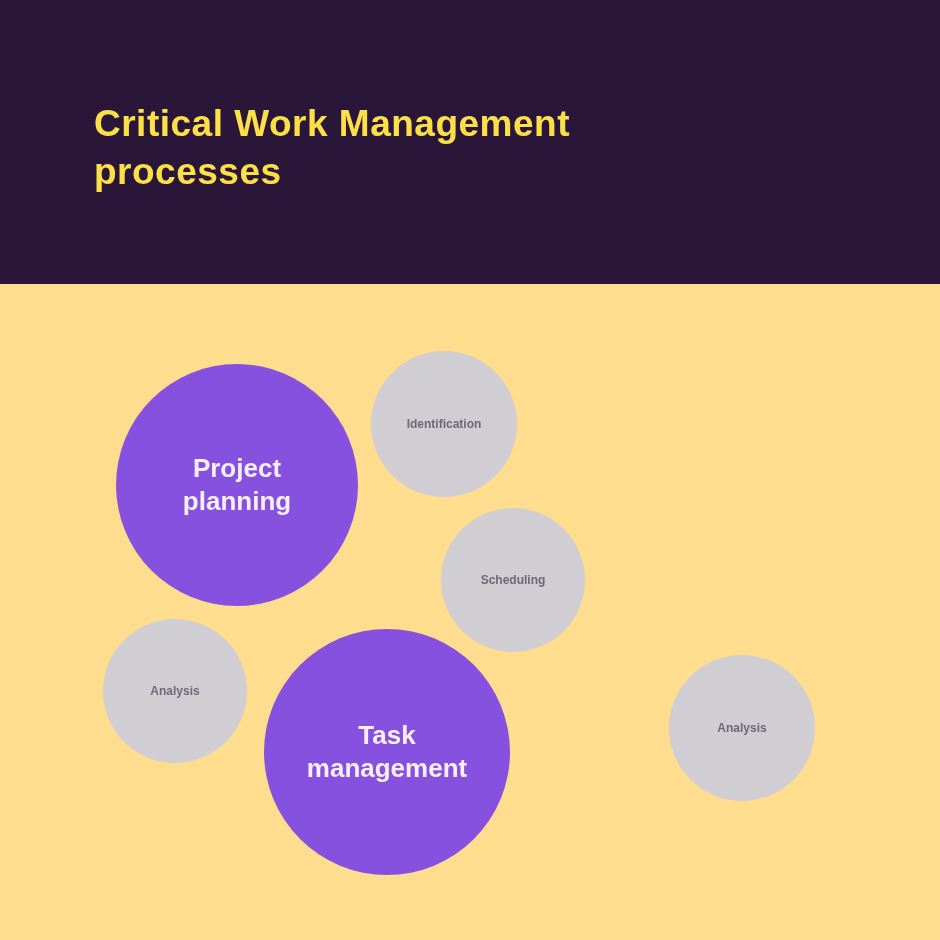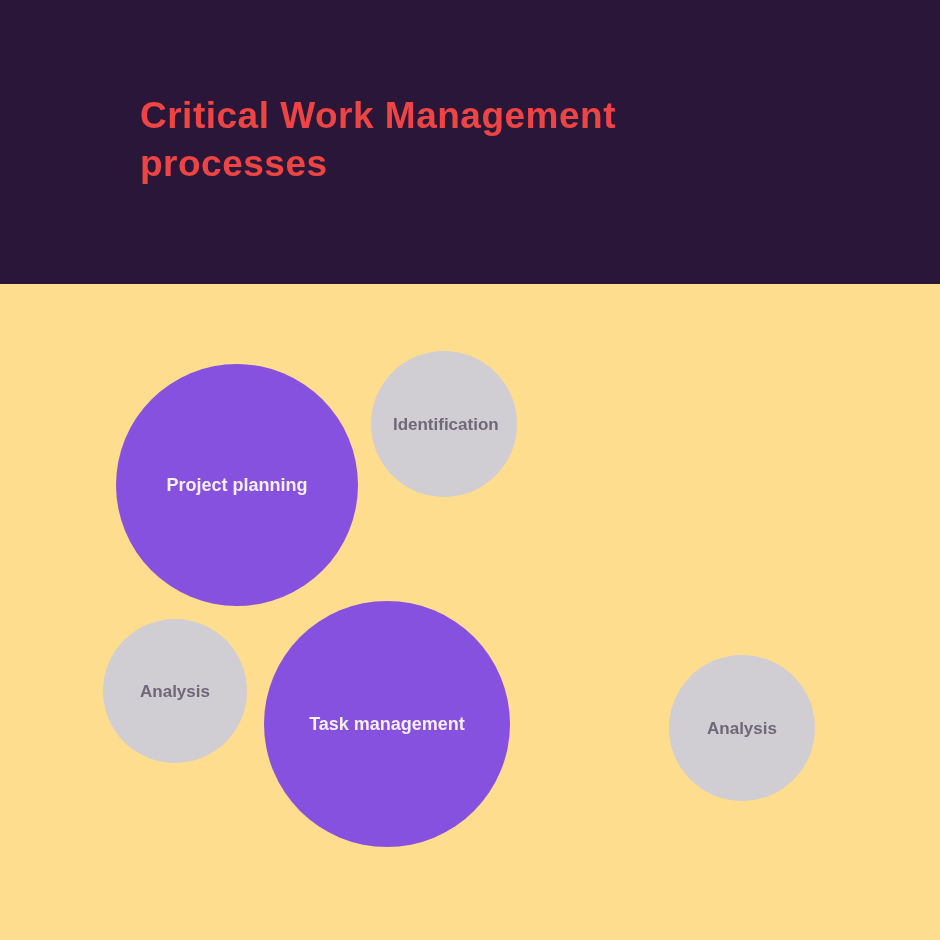--- a/index.html
+++ b/index.html
@@ -17,64 +17,63 @@
   .header {
     position: absolute;
     left: 0; top: 0;
     width: 940px; height: 284px;
     background: #2A1638;
   }
 
   .page-title {
     position: absolute;
     left: 94px;
-    top: 92px;
+    top: 100px;
     width: 620px;
     font-size: 37px;
     line-height: 48px;
     font-weight: bold;
     letter-spacing: 0.5px;
-    color: #ef4444;
-    margin-left: 46px;
+    color: #fde047;
   }
 
   .bubble {
     position: absolute;
     border-radius: 50%;
     display: flex;
     align-items: center;
     justify-content: center;
     text-align: center;
   }
   .bubble.primary   { background: #8751E0; }
   .bubble.secondary { background: #D0CDD3; }
 
   .bubble-label {
     display: block;
     width: 70%;
     font-weight: bold;
   }
   .primary .bubble-label {
     color: #F6EFF5;
-    font-size: 18px;
+    font-size: 26px;
     line-height: 33px;
   }
   .secondary .bubble-label {
     color: #6F6878;
-    font-size: 17px;
+    font-size: 12px;
     line-height: 21px;
   }
 
   
   .b-project-planning  { left: 116px; top: 364px; width: 242px; height: 242px; }
   .b-identification    { left: 371px; top: 351px; width: 146px; height: 146px; }
   .b-resource-planning { left: 598px; top: 396px; width: 242px; height: 242px; }
   .b-scheduling        { left: 441px; top: 508px; width: 144px; height: 144px; }
   .b-execution         { left: 103px; top: 619px; width: 144px; height: 144px; }
-  .b-task-management   { left: 264px; top: 601px; width: 246px; height: 246px; }
+  .b-task-management   { left: 264px; top: 629px; width: 246px; height: 246px; }
   .b-analysis          { left: 669px; top: 655px; width: 146px; height: 146px; }
   .b-followup          { left: 528px; top: 728px; width: 144px; height: 144px; }
 </style>
 </head>
 <body>
 
 <div class="canvas">
 
   <div class="header">
     <h1 class="page-title">Critical Work Management processes</h1>
@@ -82,20 +81,23 @@
 
   <div class="bubble primary b-project-planning">
     <span class="bubble-label">Project planning</span>
   </div>
 
   <div class="bubble secondary b-identification">
     <span class="bubble-label">Identification</span>
   </div>
 
 
+  <div class="bubble secondary b-scheduling">
+    <span class="bubble-label">Scheduling</span>
+  </div>
 
   <div class="bubble secondary b-execution">
     <span class="bubble-label">Analysis</span>
   </div>
 
   <div class="bubble primary b-task-management">
     <span class="bubble-label">Task management</span>
   </div>
 
   <div class="bubble secondary b-analysis">

